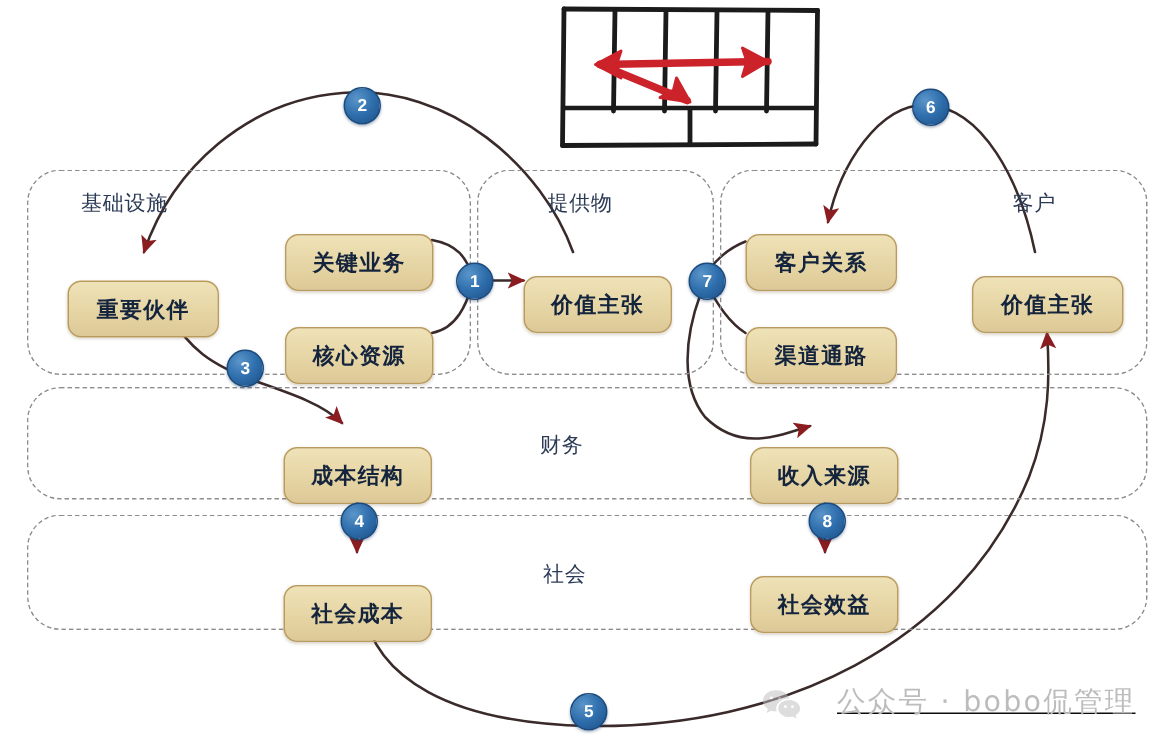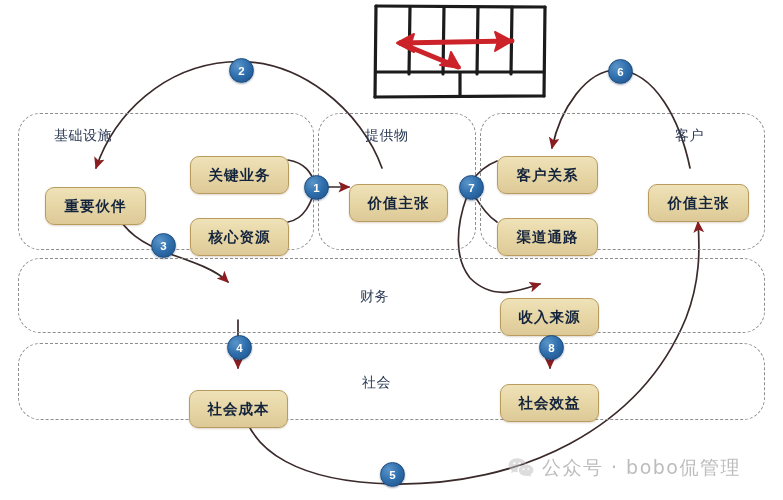--- a/index.html
+++ b/index.html
@@ -75,23 +75,24 @@
   #sketch {
     position: absolute;
     left: 372px; top: 2px;
     width: 176px; height: 98px;
   }
   
   #watermark {
     position: absolute;
     left: 508px; top: 455px;
     display: flex;
-    align-items: center;
-    gap: 8px;
+    align-items: flex-end;
+    gap: 24px;
     opacity: 0.95;
+    text-decoration: underline;
   }
   #watermark .wm-text {
     color: #b9b9b9;
     font-size: 19px;
     letter-spacing: 1.5px;
     white-space: nowrap;
     font-weight: 500;
   }
   .wechat-icon { opacity: 0.55; }
 </style>
@@ -164,20 +165,21 @@
   <div class="zone-label" style="left:360px; top:288px;">财务</div>
   <div class="zone-label" style="left:362px; top:374px;">社会</div>
 
   <div class="block" style="left:45px;  top:171px; width:101px; height:38px;">重要伙伴</div>
   <div class="block" style="left:190px; top:140px; width:99px;  height:38px;">关键业务</div>
   <div class="block" style="left:349px; top:168px; width:99px;  height:38px;">价值主张</div>
   <div class="block" style="left:190px; top:202px; width:99px;  height:38px;">核心资源</div>
   <div class="block" style="left:497px; top:140px; width:101px; height:38px;">客户关系</div>
   <div class="block" style="left:497px; top:202px; width:101px; height:38px;">渠道通路</div>
   <div class="block" style="left:648px; top:168px; width:101px; height:38px;">价值主张</div>
+  <div class="block" style="left:189px; top:282px; width:99px;  height:38px;">成本结构</div>
   <div class="block" style="left:500px; top:282px; width:99px;  height:38px;">收入来源</div>
   <div class="block" style="left:189px; top:374px; width:99px;  height:38px;">社会成本</div>
   <div class="block" style="left:500px; top:368px; width:99px;  height:38px;">社会效益</div>
 
   <div class="numnode" style="left:304px; top:175px;">1</div>
   <div class="numnode" style="left:229px; top:58px;">2</div>
   <div class="numnode" style="left:151px; top:233px;">3</div>
   <div class="numnode" style="left:227px; top:335px;">4</div>
   <div class="numnode" style="left:380px; top:462px;">5</div>
   <div class="numnode" style="left:608px; top:59px;">6</div>

